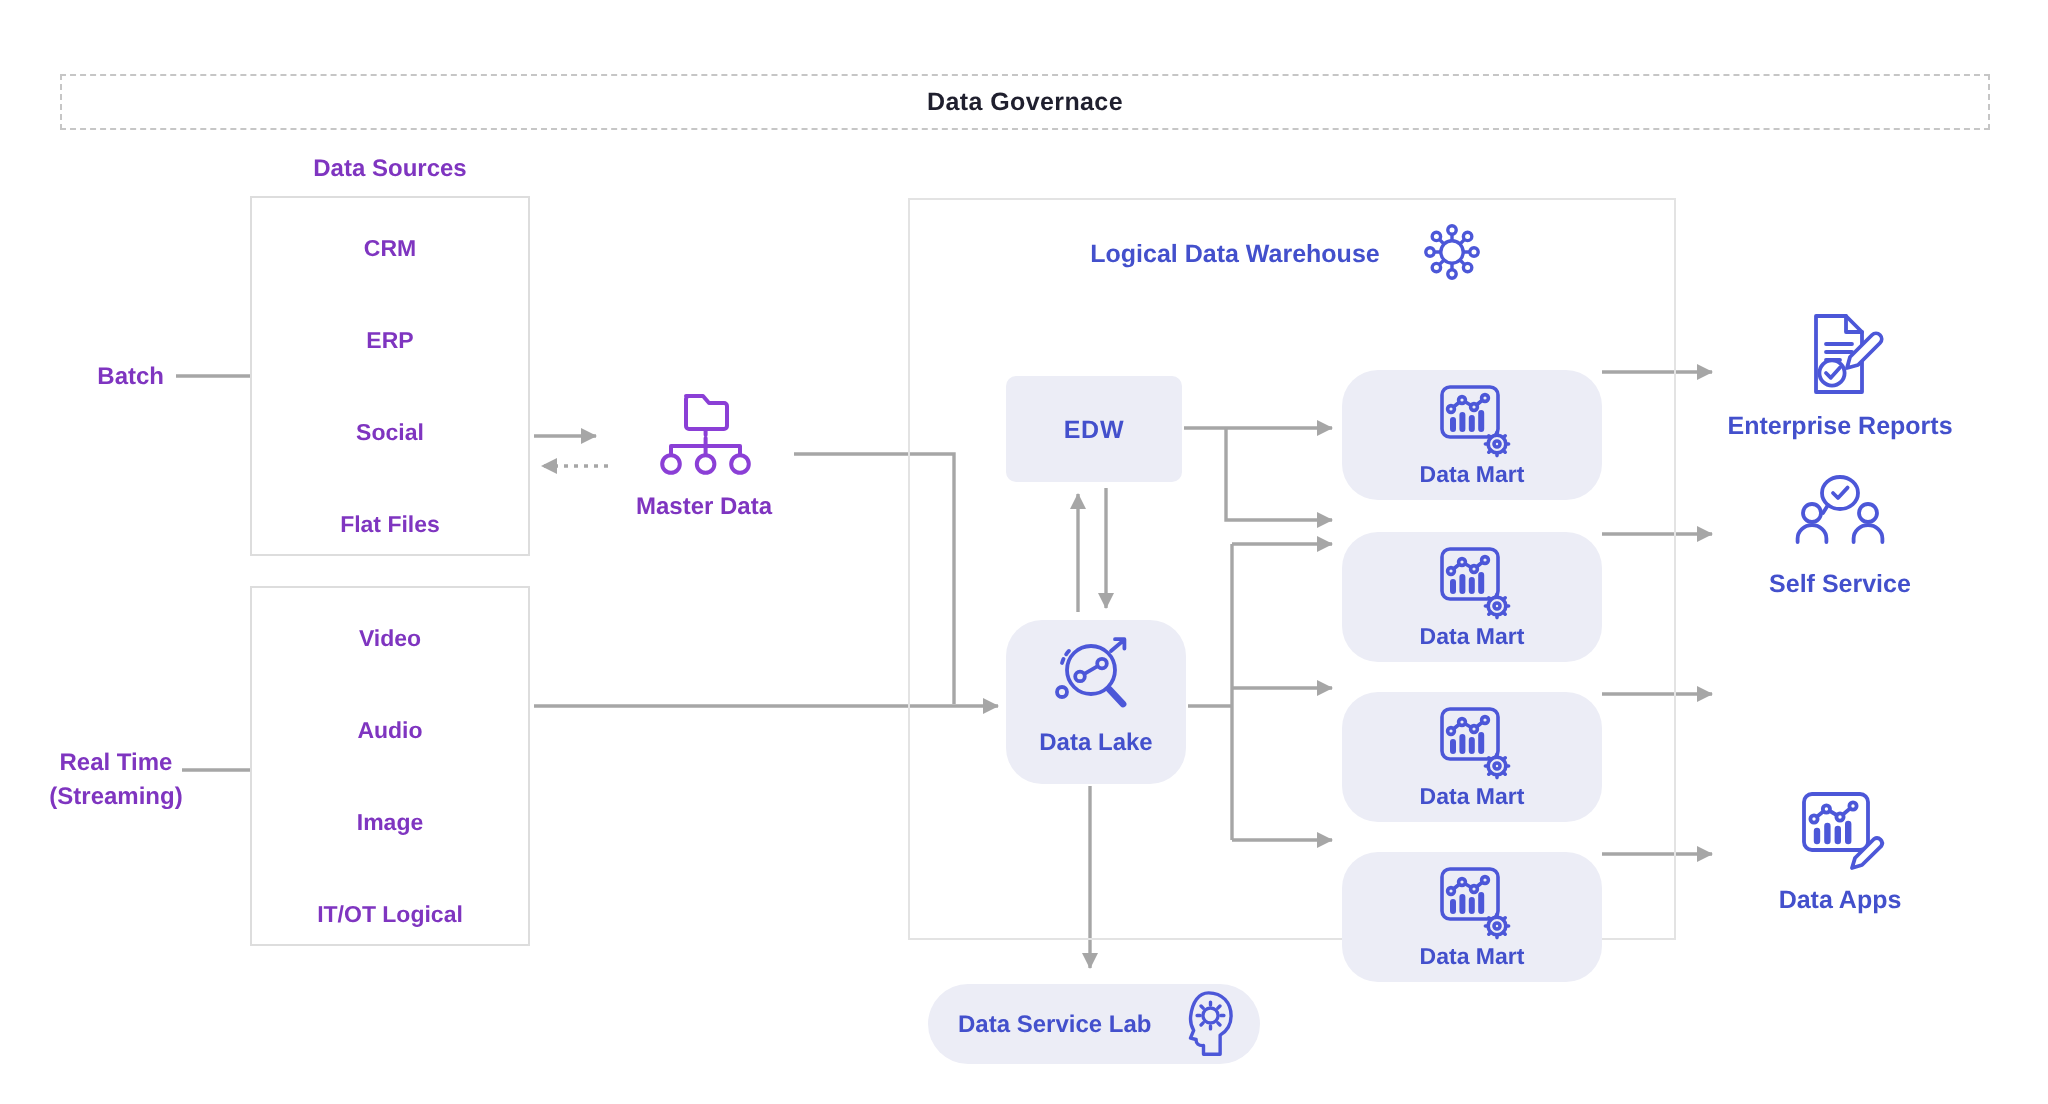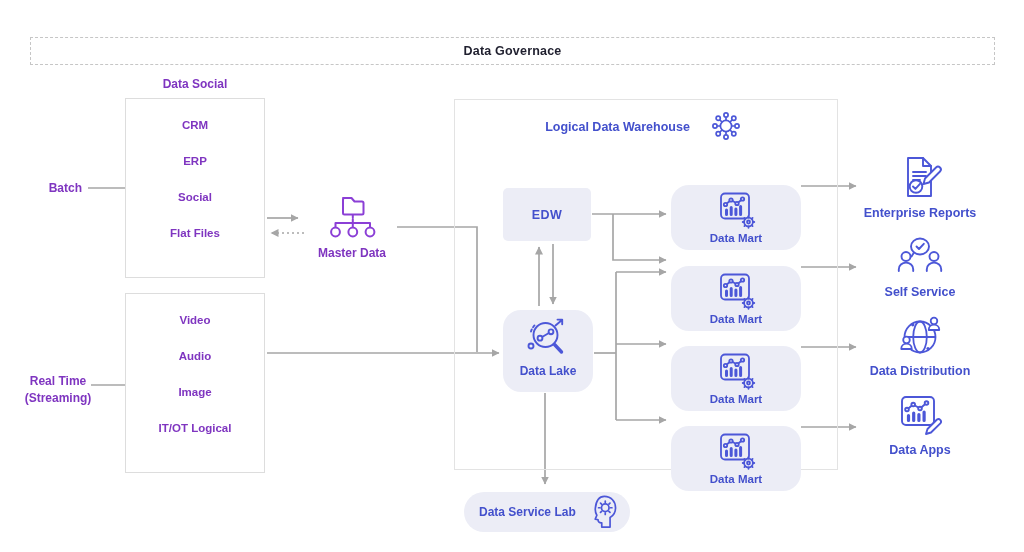--- a/index.html
+++ b/index.html
@@ -15,21 +15,21 @@
 
   .governance{left:30px;top:37px;width:965px;height:28px;border:1px dashed #c6c6c6;
     display:flex;align-items:center;justify-content:center;
     font-size:12.5px;font-weight:700;color:var(--title);letter-spacing:.2px;}
 
   .src-heading{left:125px;top:77px;width:140px;text-align:center;
     font-size:12px;font-weight:700;color:var(--purple);}
 
   .src-box{left:125px;top:98px;width:140px;height:180px;border:1px solid var(--border);
     background:#fff;display:flex;flex-direction:column;justify-content:space-between;
-    padding:20px 0 38px 0;}
+    padding:20px 0 8px 0;}
   .src-box.lower{top:293px;}
   .src-item{text-align:center;font-size:11.5px;font-weight:700;color:var(--purple);}
 
   .batch-label{left:14px;top:181px;width:68px;text-align:right;
     font-size:12px;font-weight:700;color:var(--purple);}
   .realtime-label{left:14px;top:373px;width:88px;text-align:center;
     font-size:12px;font-weight:700;color:var(--purple);line-height:17px;}
 
   .master{left:306px;top:192px;width:92px;display:flex;flex-direction:column;align-items:center;}
   .master .label{margin-top:4px;font-size:12px;font-weight:700;color:var(--purple);}
@@ -94,21 +94,21 @@
       <path d="M801 347 H856" marker-end="url(#ah)"></path>
       <path d="M801 427 H856" marker-end="url(#ah)"></path>
       <path d="M545 393 V484" marker-end="url(#ah)"></path>
     </g>
   </svg>
 
   <div class="abs governance">
     <span>Data Governace</span>
   </div>
 
-  <div class="abs src-heading">Data Social</div>
+  <div class="abs src-heading">Data Sources</div>
 
   <div class="abs batch-label">Batch</div>
   <div class="abs realtime-label">
     <div>Real Time</div>
     <div>(Streaming)</div>
   </div>
 
   <div class="abs src-box">
     <div class="src-item">CRM</div>
     <div class="src-item">ERP</div>
@@ -270,36 +270,20 @@
         <path d="M22.5 13.5 L25 16 L29.8 10.8"></path>
         <circle cx="12" cy="23.5" r="4.5"></circle>
         <path d="M4.8 38 V36.2 a7.2 6.6 0 0 1 14.4 0 V38"></path>
         <circle cx="40" cy="23.5" r="4.5"></circle>
         <path d="M32.8 38 V36.2 a7.2 6.6 0 0 1 14.4 0 V38"></path>
       </svg>
     </span>
     <div class="label">Self Service</div>
   </div>
 
-  <div class="abs output" style="top:312px;">
-    <span class="icon-blue">
-      <svg width="48" height="48" viewBox="0 0 48 48" fill="none" stroke="currentColor" stroke-width="1.8" stroke-linecap="round" stroke-linejoin="round">
-        <circle cx="24" cy="25" r="15.5"></circle>
-        <ellipse cx="24" cy="25" rx="6.8" ry="15.5"></ellipse>
-        <path d="M8.8 25 H39.2"></path>
-        <circle cx="16.8" cy="12.8" r="1.6" fill="currentColor" stroke="none"></circle>
-        <circle cx="32" cy="36.5" r="1.6" fill="currentColor" stroke="none"></circle>
-        <circle cx="38" cy="9" r="3.3" fill="#fff"></circle>
-        <path d="M32.8 17.5 a5.2 4.8 0 0 1 10.4 0 V18 H32.8 Z" fill="#fff"></path>
-        <circle cx="10.5" cy="28" r="3.3" fill="#fff"></circle>
-        <path d="M5.3 36.5 a5.2 4.8 0 0 1 10.4 0 V37 H5.3 Z" fill="#fff"></path>
-      </svg>
-    </span>
-    <div class="label">Data Distribution</div>
-  </div>
 
   <div class="abs output" style="top:393px;">
     <span class="icon-blue">
       <svg width="50" height="46" viewBox="0 0 50 46" fill="none" stroke="currentColor" stroke-width="1.9" stroke-linecap="round" stroke-linejoin="round">
         <rect x="7" y="4" width="32" height="28" rx="4"></rect>
         <path d="M12 16.5 L18.2 11.5 L25 15.5 L31.5 10"></path>
         <circle cx="12" cy="16.5" r="1.8" fill="#fff"></circle>
           <circle cx="18.2" cy="11.5" r="1.8" fill="#fff"></circle>
         <circle cx="25" cy="15.5" r="1.8" fill="#fff"></circle>
           <circle cx="31.5" cy="10" r="1.8" fill="#fff"></circle>

